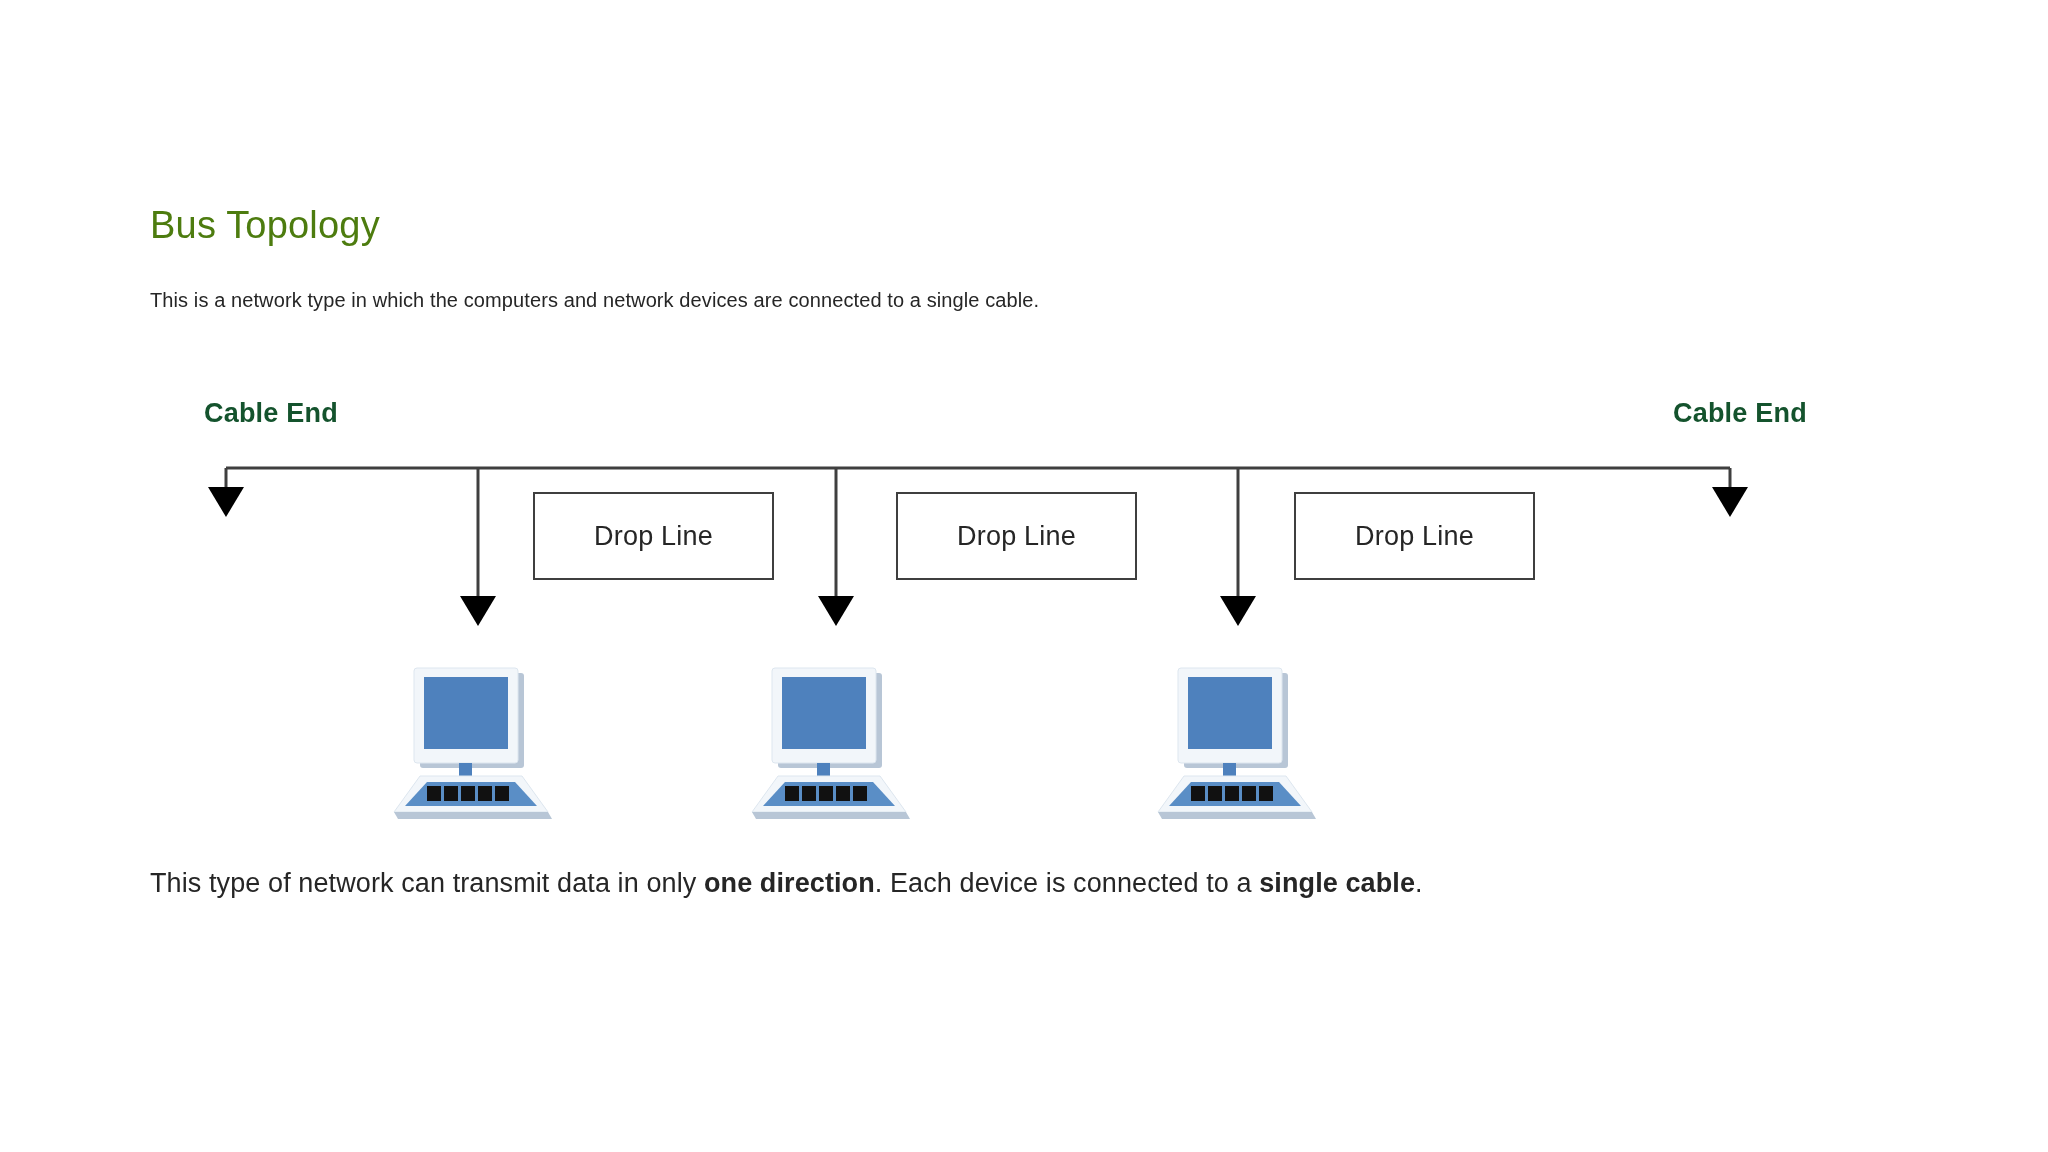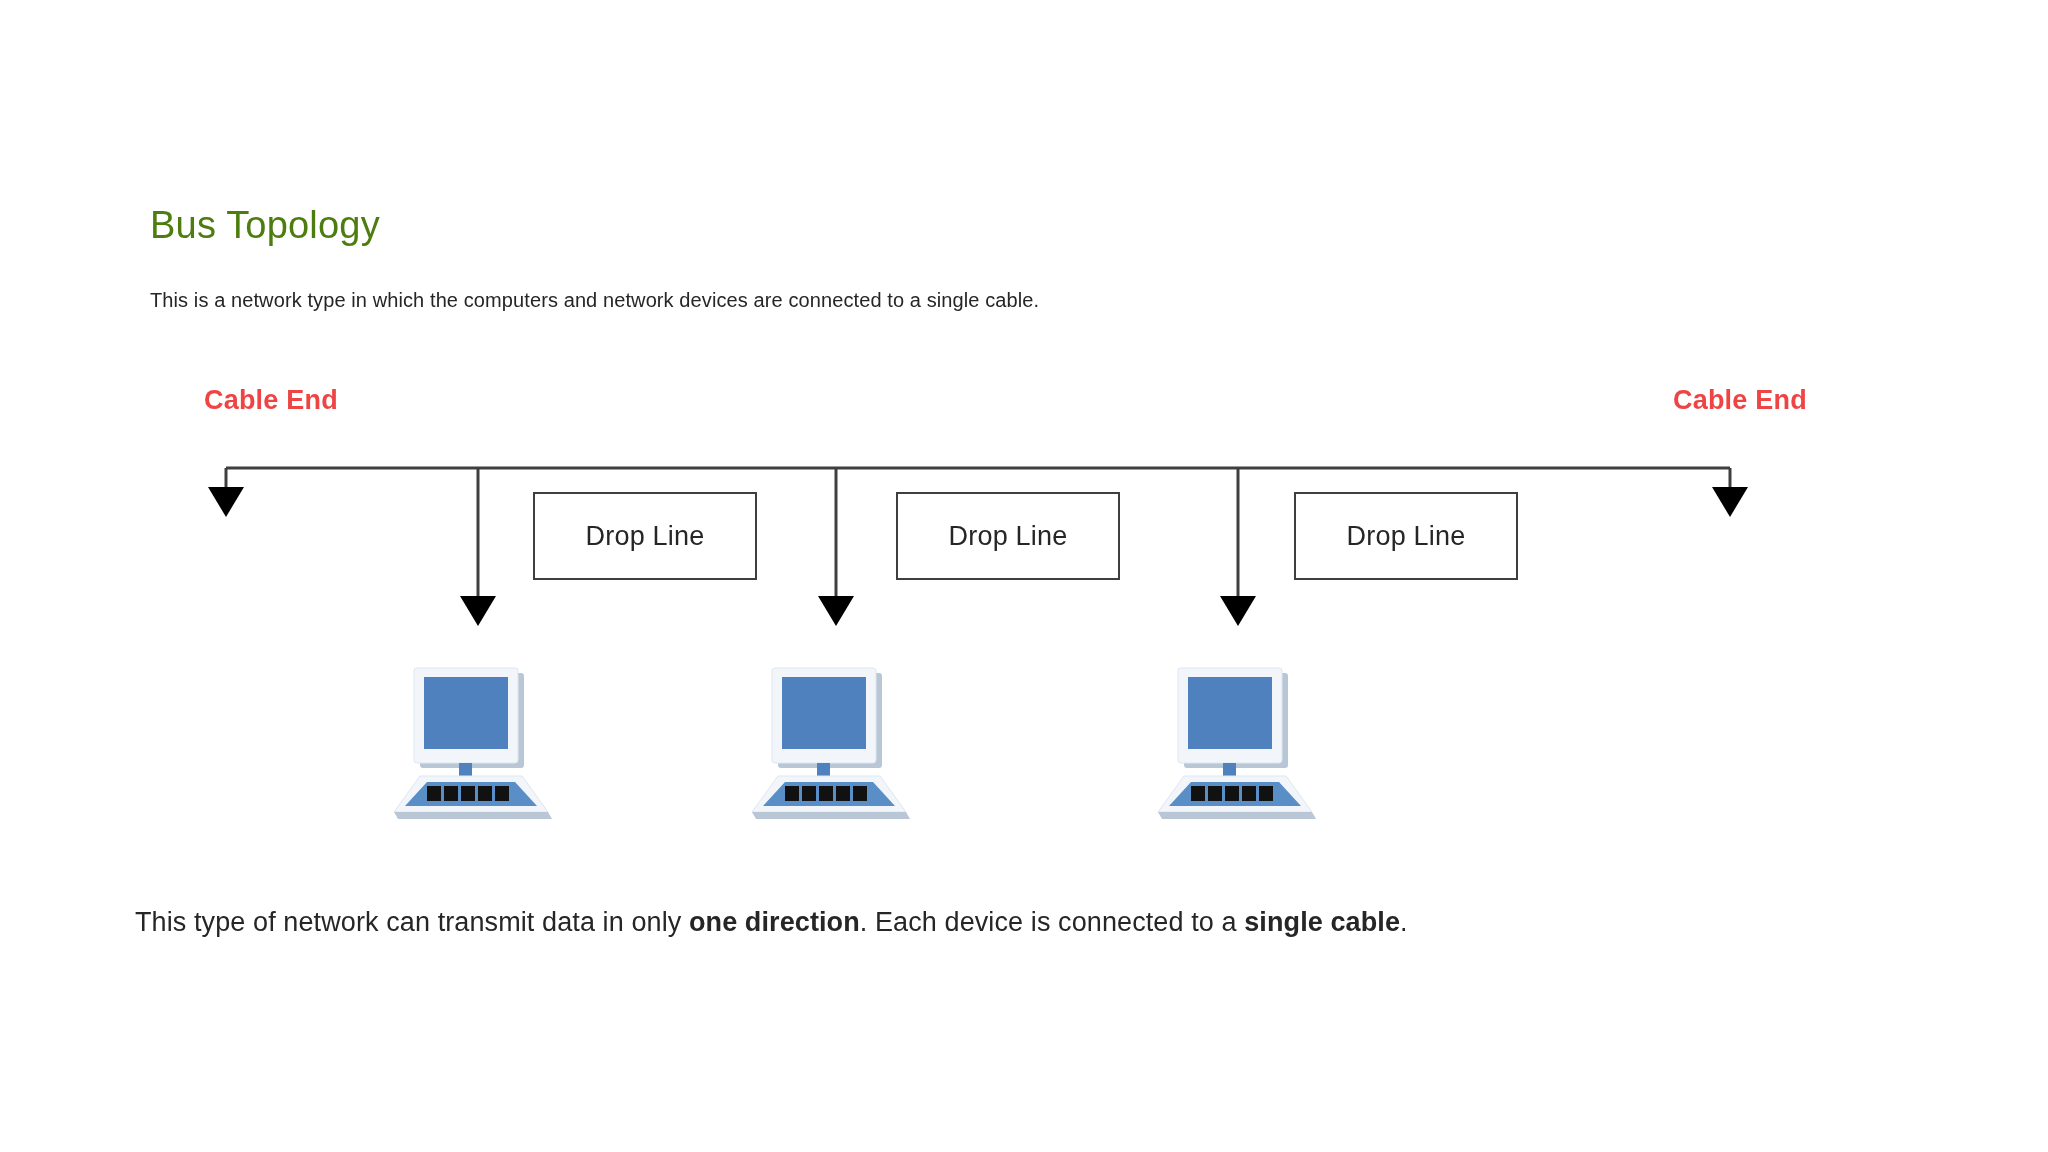--- a/index.html
+++ b/index.html
@@ -37,54 +37,54 @@
     top: 289px;
     font-size: 20px;
     font-weight: 400;
     color: #262626;
     letter-spacing: 0.1px;
     white-space: nowrap;
   }
 
   .outro-paragraph {
     position: absolute;
-    left: 135px;
+    left: 150px;
     top: 868px;
     font-size: 27px;
     font-weight: 400;
     color: #262626;
     letter-spacing: 0.1px;
     white-space: nowrap;
-    margin-top: 39px;
   }
   .outro-paragraph .bold { font-weight: 700; }
 
   
   #diagram {
     position: absolute;
     left: 0;
     top: 0;
     width: 2048px;
     height: 1152px;
   }
 
   .cable-end-label {
     position: absolute;
     font-size: 27px;
     font-weight: 600;
-    color: #ef4444;
+    color: #14532d;
     letter-spacing: 0.2px;
     white-space: nowrap;
+    margin-top: 13px;
   }
   .cable-end-left  { left: 204px;  top: 385px; }
   .cable-end-right { left: 1673px; top: 385px; }
 
   .drop-line-box {
     position: absolute;
-    width: 224px;
+    width: 241px;
     height: 88px;
     border: 2px solid #3f3f3f;
     background: #ffffff;
     display: flex;
     align-items: center;
     justify-content: center;
   }
   .drop-line-box .dl-label {
     font-size: 27px;
     font-weight: 400;

